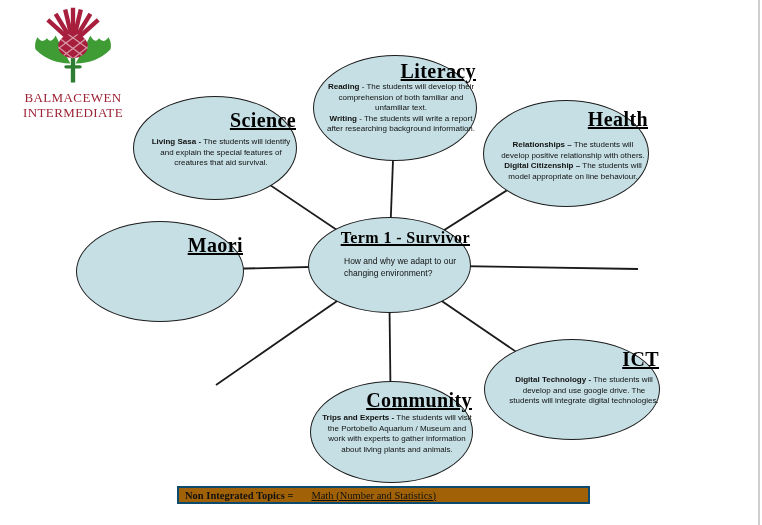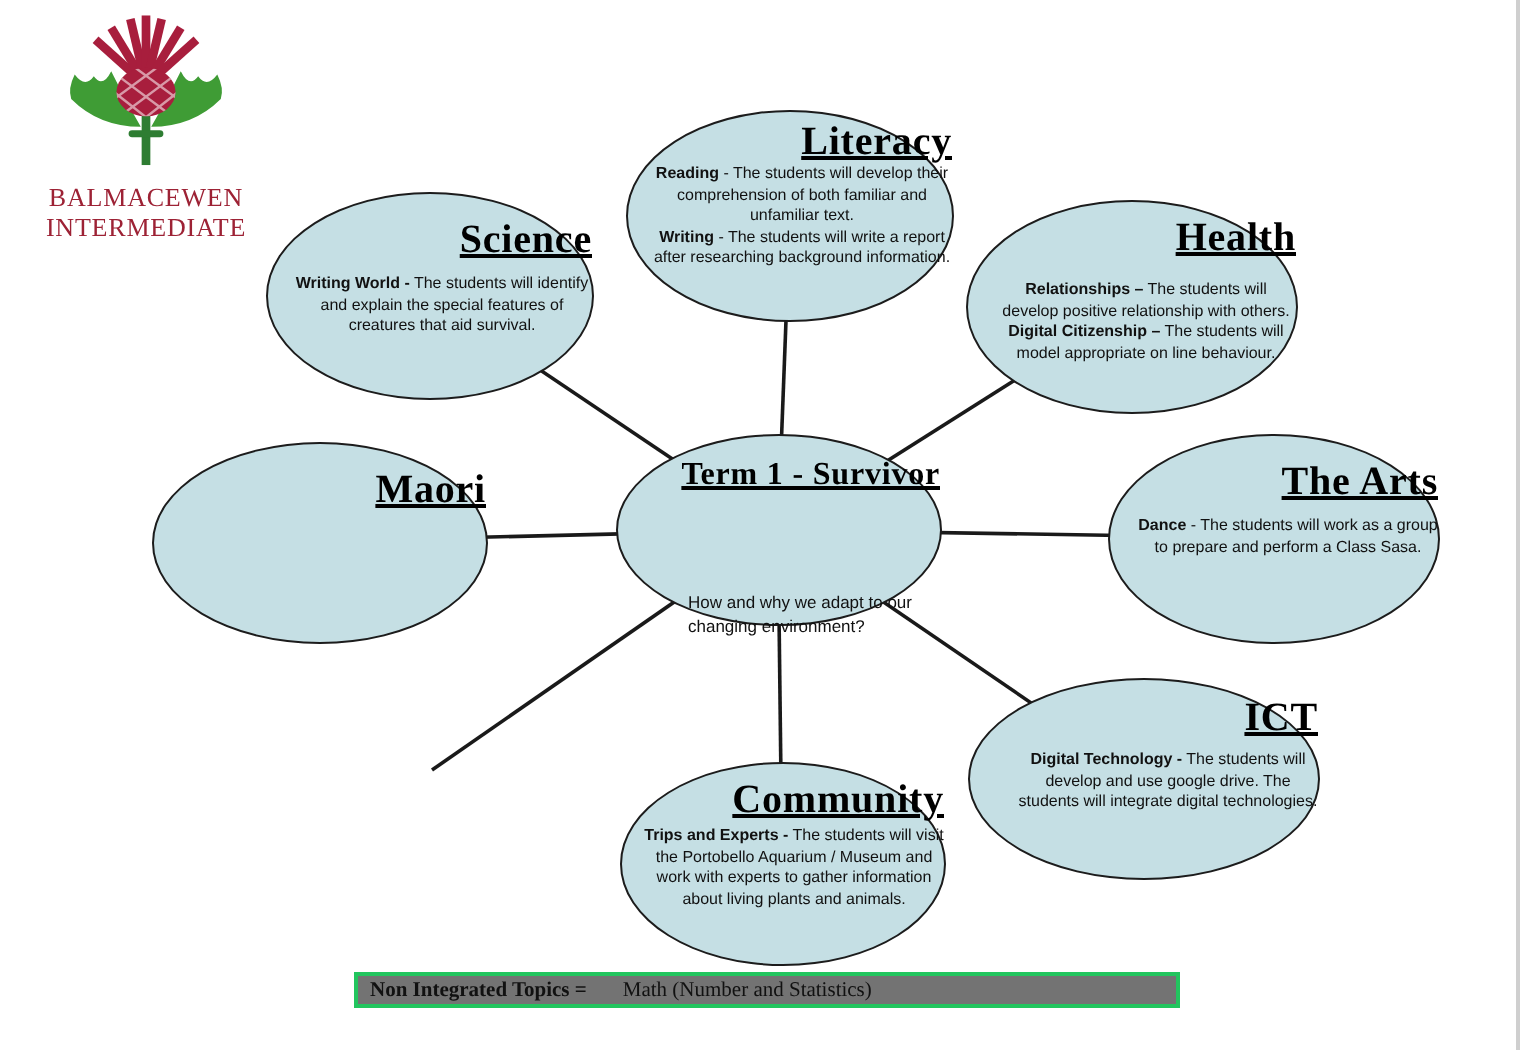--- a/index.html
+++ b/index.html
@@ -33,27 +33,27 @@
   }
 
   .logo { position:absolute; left:20px; top:6px; width:106px; text-align:center; }
   .logo-text {
     font-family:"Liberation Serif", serif; font-size:13px; line-height:1.18;
     color:#9d2235; letter-spacing:0.4px;
   }
 
   .footer-box {
     position:absolute; left:177px; top:486px; width:413px; height:18px;
-    box-sizing:border-box; border:2px solid #22c55e; background:#737373;
+    box-sizing:border-box; border:2px solid #0c4a6e; background:#a16207;
     display:flex; align-items:center;
     font-family:"Liberation Serif", serif; font-size:10.5px; color:#111;
     white-space:nowrap;
   }
   .footer-label { font-weight:bold; margin-left:6px; }
-  .footer-item1 { margin-left:18px; }
+  .footer-item1 { margin-left:18px;text-decoration:underline; }
   .footer-item2 { margin-left:32px; }
 </style>
 </head>
 <body>
 
 <div class="page">
 
   <svg class="connectors" width="762" height="525">
     <line x1="389" y1="265" x2="395" y2="108"></line>
     <line x1="389" y1="265" x2="215" y2="148"></line>
@@ -112,52 +112,45 @@
       <span>- The students will develop their comprehension of both familiar and unfamiliar text.</span>
       <br>
       <b>Writing</b>
       <span>- The students will write a report after researching background information.</span>
     </div>
   </div>
 
   <div class="ellipse" style="left:133px;top:96px;width:164px;height:104px;padding-top:13px;">
     <div class="eb-title">Science</div>
     <div class="eb-body" style="margin-top:6px;">
-      <b>Writing World -</b>
+      <b>Living Sasa -</b>
       <span>The students will identify and explain the special features of creatures that aid survival.</span>
     </div>
   </div>
 
   <div class="ellipse" style="left:483px;top:100px;width:166px;height:107px;padding-top:8px;">
     <div class="eb-title">Health</div>
     <div class="eb-body" style="margin-top:10px;">
       <b>Relationships –</b>
       <span>The students will develop positive relationship with others.</span>
       <br>
       <b>Digital Citizenship –</b>
       <span>The students will model appropriate on line behaviour.</span>
     </div>
   </div>
 
   <div class="ellipse" style="left:76px;top:221px;width:168px;height:101px;padding-top:13px;">
     <div class="eb-title">Maori</div>
   </div>
 
-  <div class="ellipse" style="left:308px;top:217px;width:163px;height:96px;padding-top:12px;gap:40px;">
+  <div class="ellipse" style="left:308px;top:217px;width:163px;height:96px;padding-top:12px;">
     <div class="eb-title small">Term 1 - Survivor</div>
     <div class="center-q" style="margin-top:8px;">How and why we adapt to our changing environment?</div>
   </div>
 
-  <div class="ellipse" style="left:554px;top:217px;width:166px;height:105px;padding-top:13px;">
-    <div class="eb-title">The Arts</div>
-    <div class="eb-body" style="margin-top:6px;">
-      <b>Dance</b>
-      <span>- The students will work as a group to prepare and perform a Class Sasa.</span>
-    </div>
-  </div>
 
 
   <div class="ellipse" style="left:484px;top:339px;width:176px;height:101px;padding-top:9px;">
     <div class="eb-title">ICT</div>
     <div class="eb-body" style="margin-top:5px;">
       <b>Digital Technology -</b>
       <span>The students will develop and use google drive. The students will integrate digital technologies.</span>
     </div>
   </div>
 

